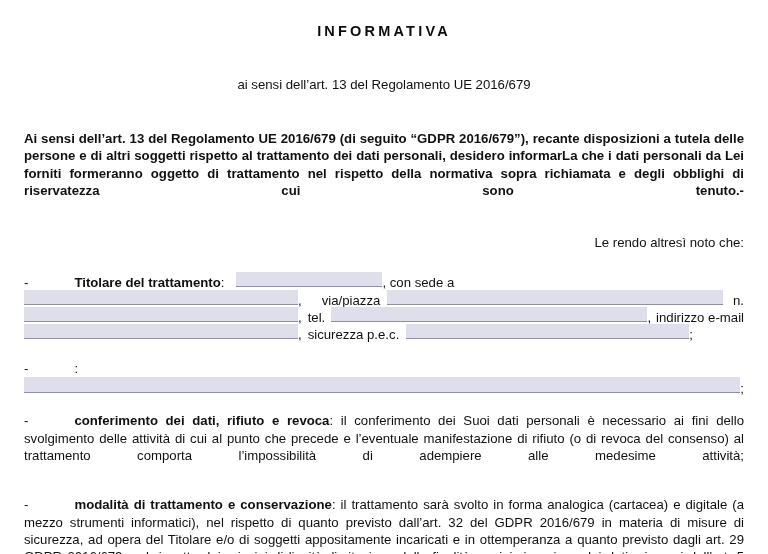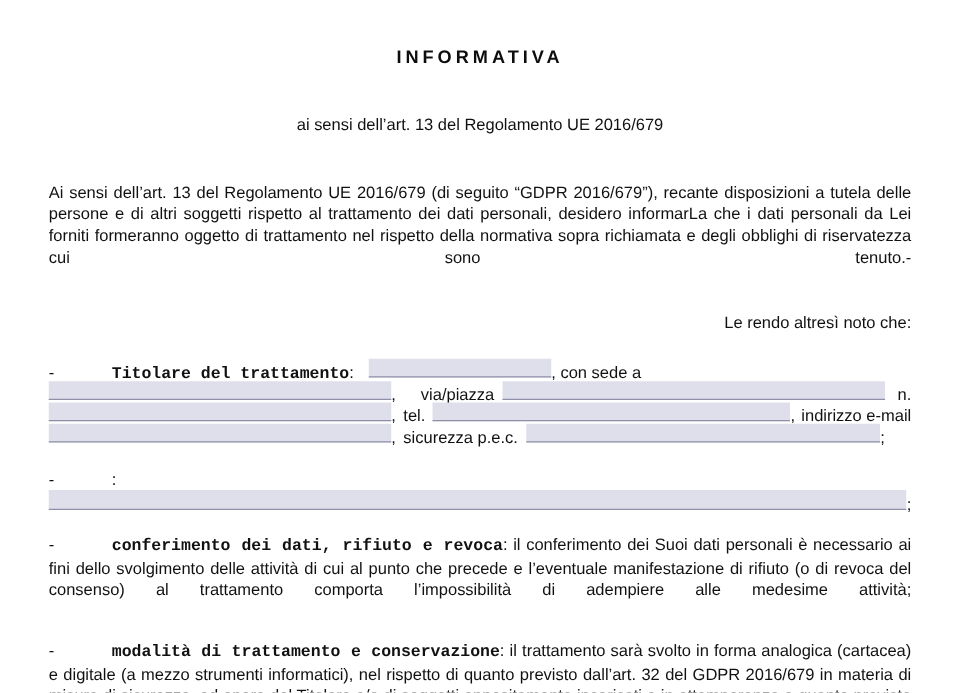--- a/index.html
+++ b/index.html
@@ -12,21 +12,21 @@
     height: 554px;
     overflow: hidden;
     font-family: "Liberation Sans", sans-serif;
     color: #111111;
     -webkit-font-smoothing: antialiased;
   }
   .page {
     position: relative;
     width: 768px;
     height: 507px;
-    padding: 15px;
+    padding: 0;
     box-sizing: border-box;
   }
   .doc-title {
     text-align: center;
     font-weight: bold;
     font-size: 14.5px;
     letter-spacing: 3.2px;
     margin: 0;
     padding-top: 23px;
     color: #0d0d0d;
@@ -39,39 +39,40 @@
     color: #111111;
   }
   .body-block {
     margin: 0 24px;
     text-align: justify;
     font-size: 13.2px;
     line-height: 17.3px;
   }
   .intro {
     padding-top: 26px;
+    font-weight: bold;
   }
   .centered-note {
     text-align: right;
     font-size: 13.2px;
     padding-top: 19px;
     margin: 0 24px;
   }
   .clause {
     margin: 0 24px;
     font-size: 13.2px;
     line-height: 17.3px;
     text-align: justify;
   }
   .clause-spacer-lg { height: 22px; }
   .clause-spacer-md { height: 18px; }
   .clause-spacer-sm { height: 15px; }
   .dash { display: inline-block; }
   .lead-gap { display: inline-block; width: 46px; }
-  b, .bold { font-weight: bold; font-family: Liberation Mono, monospace; }
+  b, .bold { font-weight: bold; }
 
   
   .jline {
     display: flex;
     align-items: baseline;
     width: 100%;
     white-space: nowrap;
   }
   .jline > .sp { flex: 1 1 auto; min-width: 3px; }
 

